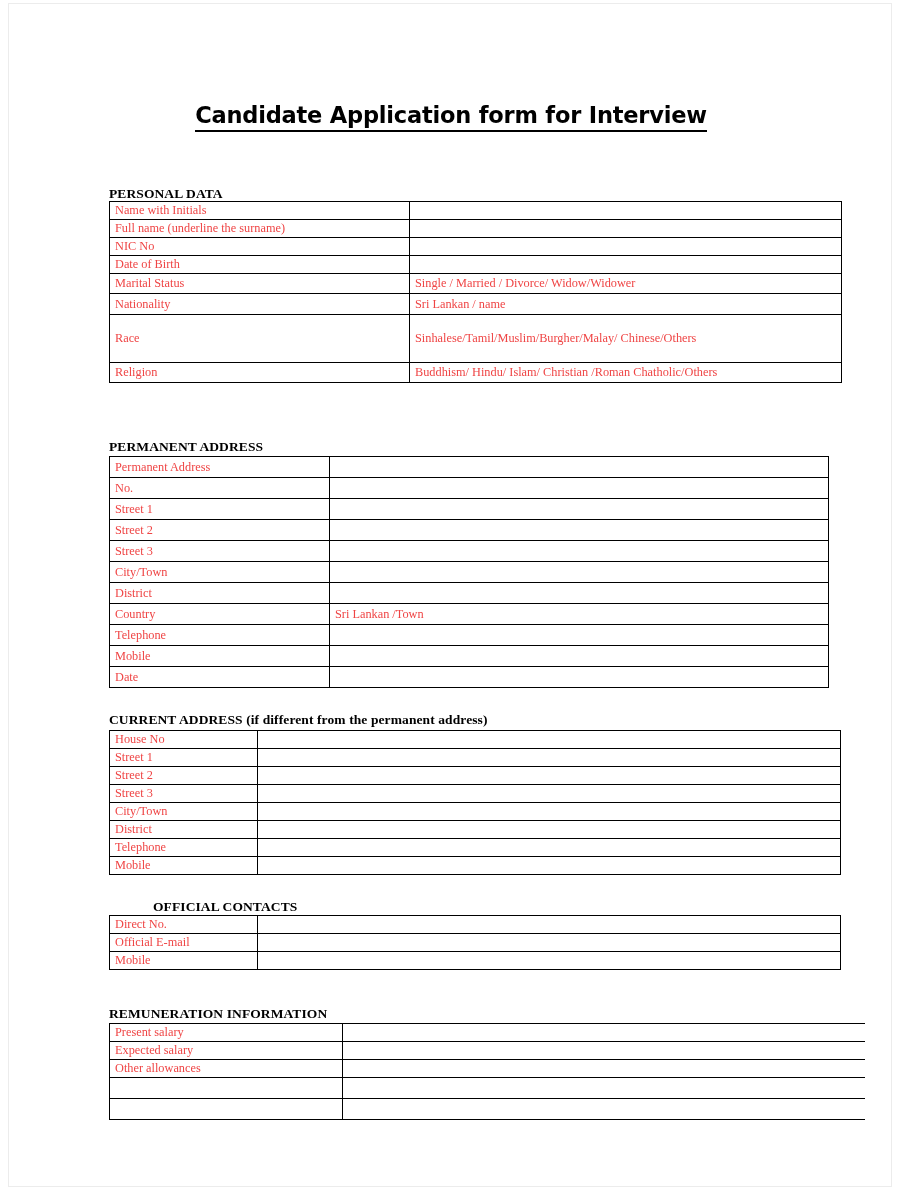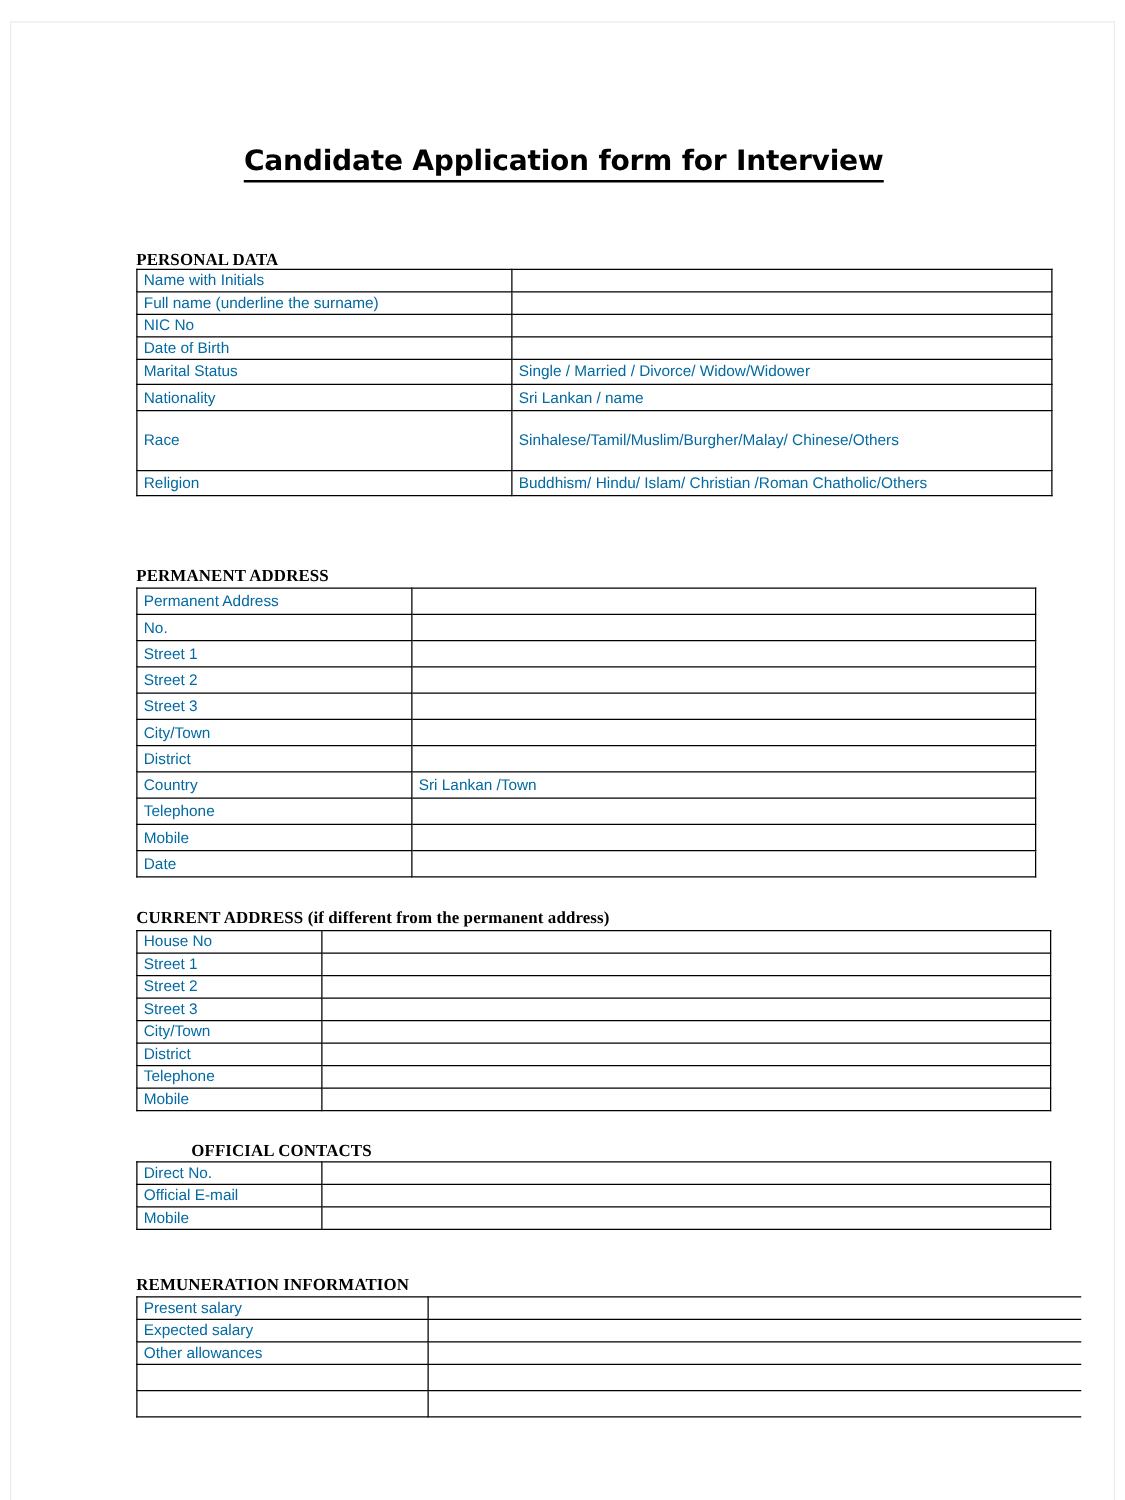--- a/index.html
+++ b/index.html
@@ -11,21 +11,21 @@
     width: 900px;
     height: 1200px;
     font-family: "Liberation Serif", serif;
     color: #000000;
     position: relative;
     overflow: hidden;
   }
   .page {
     position: absolute;
     left: 8px;
-    top: 17px;
+    top: 3px;
     width: 884px;
     height: 1184px;
     border: 1px solid #ececec;
     box-sizing: border-box;
     background: #ffffff;
   }
   .content {
     position: absolute;
     left: 0;
     top: 0;
@@ -60,23 +60,23 @@
     letter-spacing: 0.1px;
     white-space: nowrap;
     color: #000000;
   }
 
   
   .ftable {
     position: absolute;
     border-collapse: collapse;
     table-layout: fixed;
-    font-family: Liberation Sans, sans-serif;
+    font-family: Liberation Serif, serif;
     font-size: 12.3px;
-    color: #0369a1;
+    color: #ef4444;
   }
   .ftable td {
     border: 1.1px solid #000000;
     padding: 0px 5px;
     vertical-align: middle;
     line-height: 1.18;
     overflow: hidden;
     white-space: nowrap;
   }
   .ftable td.wrap {

